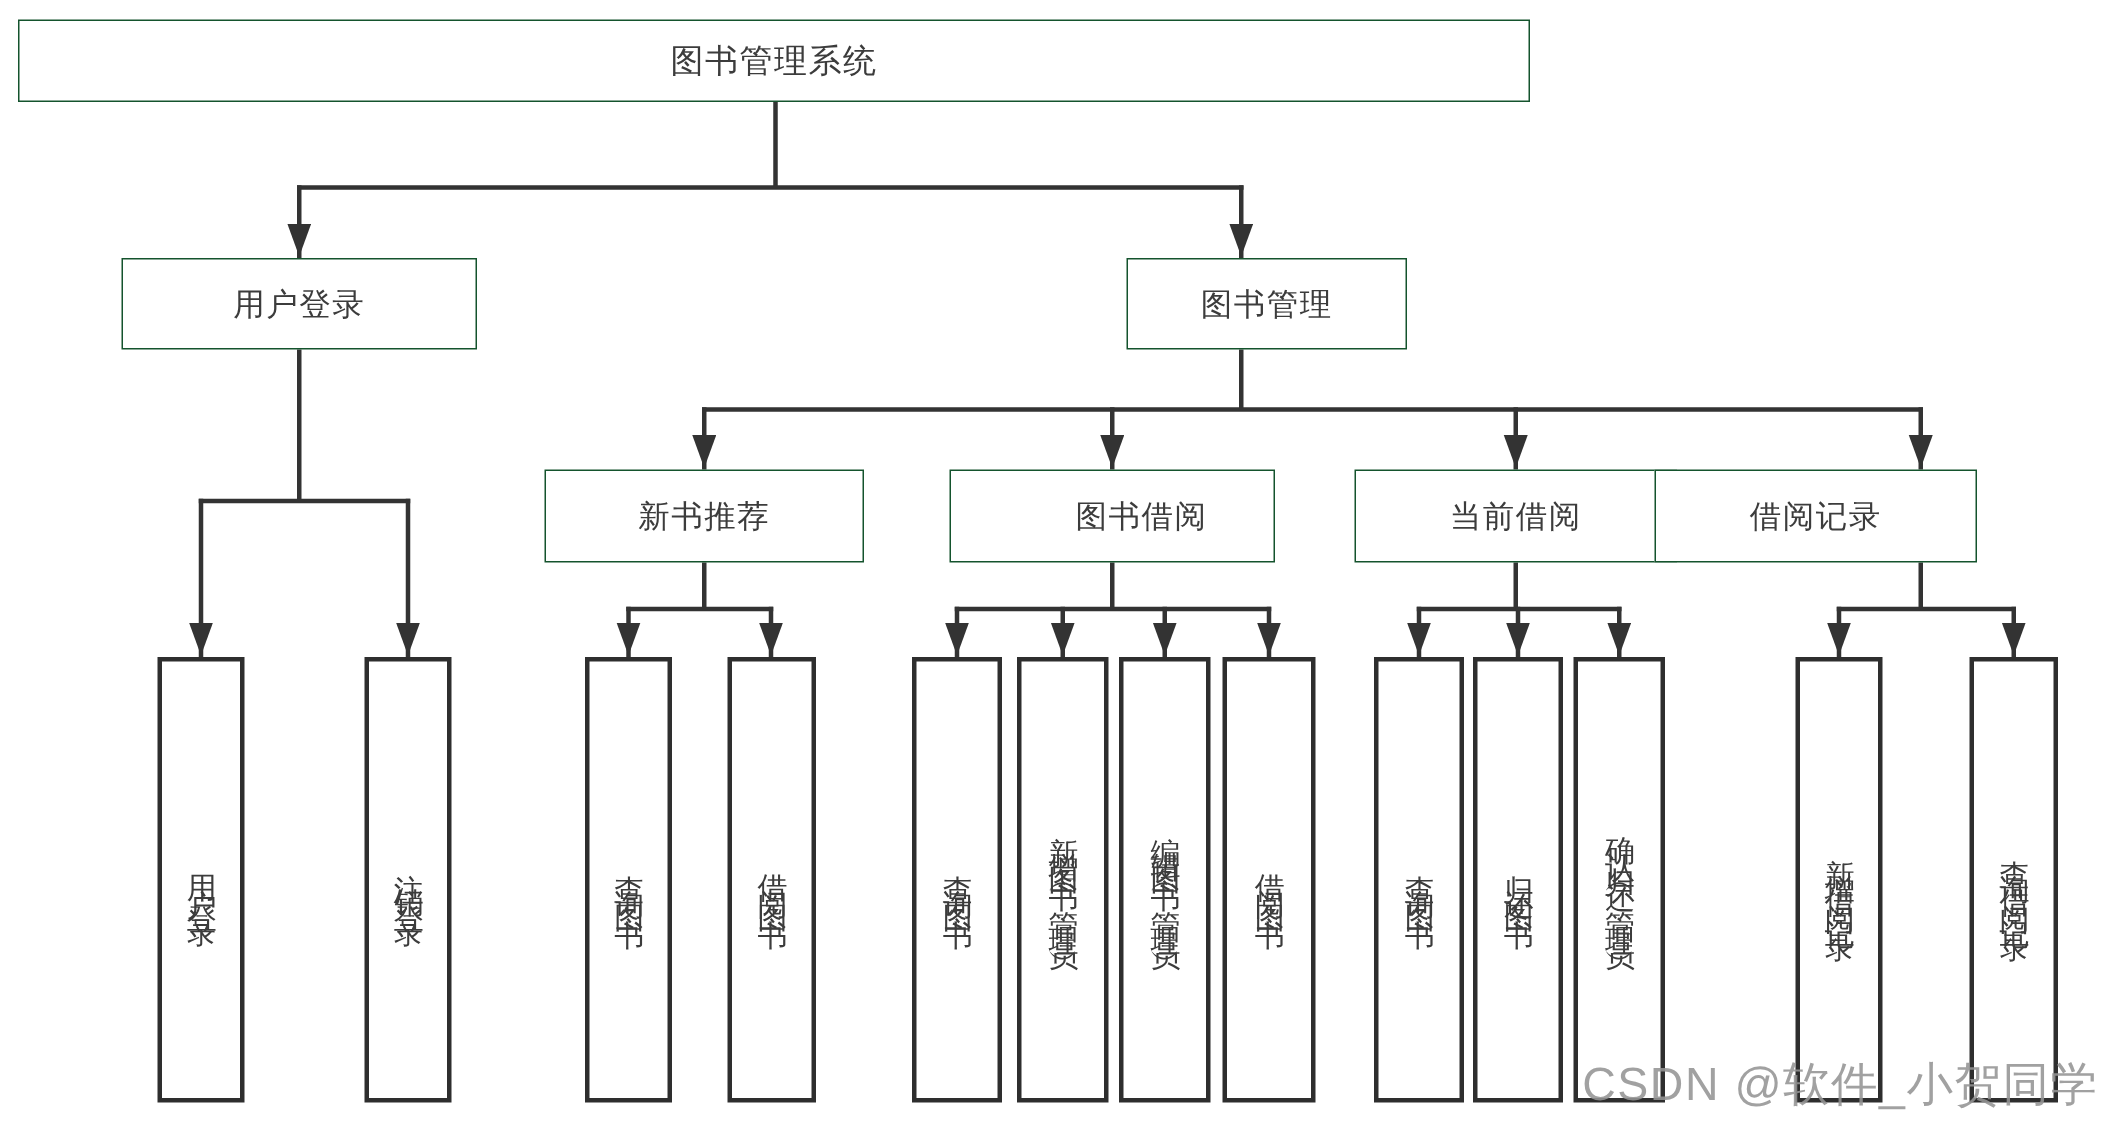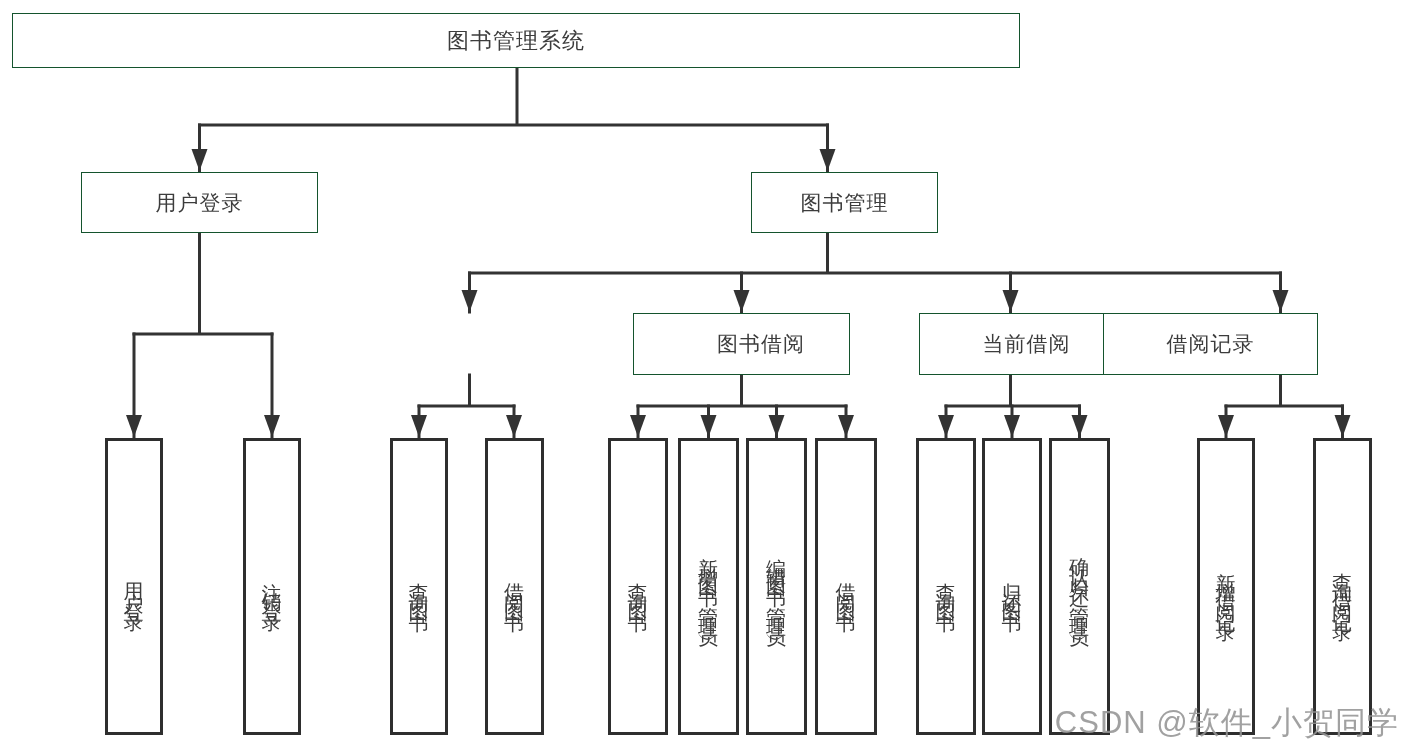--- a/index.html
+++ b/index.html
@@ -92,24 +92,27 @@
     <span>图书管理系统</span>
   </div>
 
   <div class="node node-l2" style="left:81px;top:172px;width:237px;height:61px;">
     <span>用户登录</span>
   </div>
   <div class="node node-l2" style="left:711px;top:172px;width:187px;height:61px;margin-left:40px;">
     <span>图书管理</span>
   </div>
 
+  <div class="node node-l3" style="left:363px;top:313px;width:213px;height:62px;">
+    <span>新书推荐</span>
+  </div>
   <div class="node node-l3" style="left:633px;top:313px;width:217px;height:62px;padding-left:39px;">
     <span>图书借阅</span>
   </div>
-  <div class="node node-l3" style="left:903px;top:313px;width:215px;height:62px;margin-left:16px;">
+  <div class="node node-l3" style="left:903px;top:313px;width:215px;height:62px;">
     <span>当前借阅</span>
   </div>
   <div class="node node-l3" style="left:1103px;top:313px;width:215px;height:62px;">
     <span>借阅记录</span>
   </div>
 
   <div class="leaf" style="left:105px;width:58px;">
     <span>用户登录</span>
   </div>
   <div class="leaf" style="left:243px;width:58px;">

